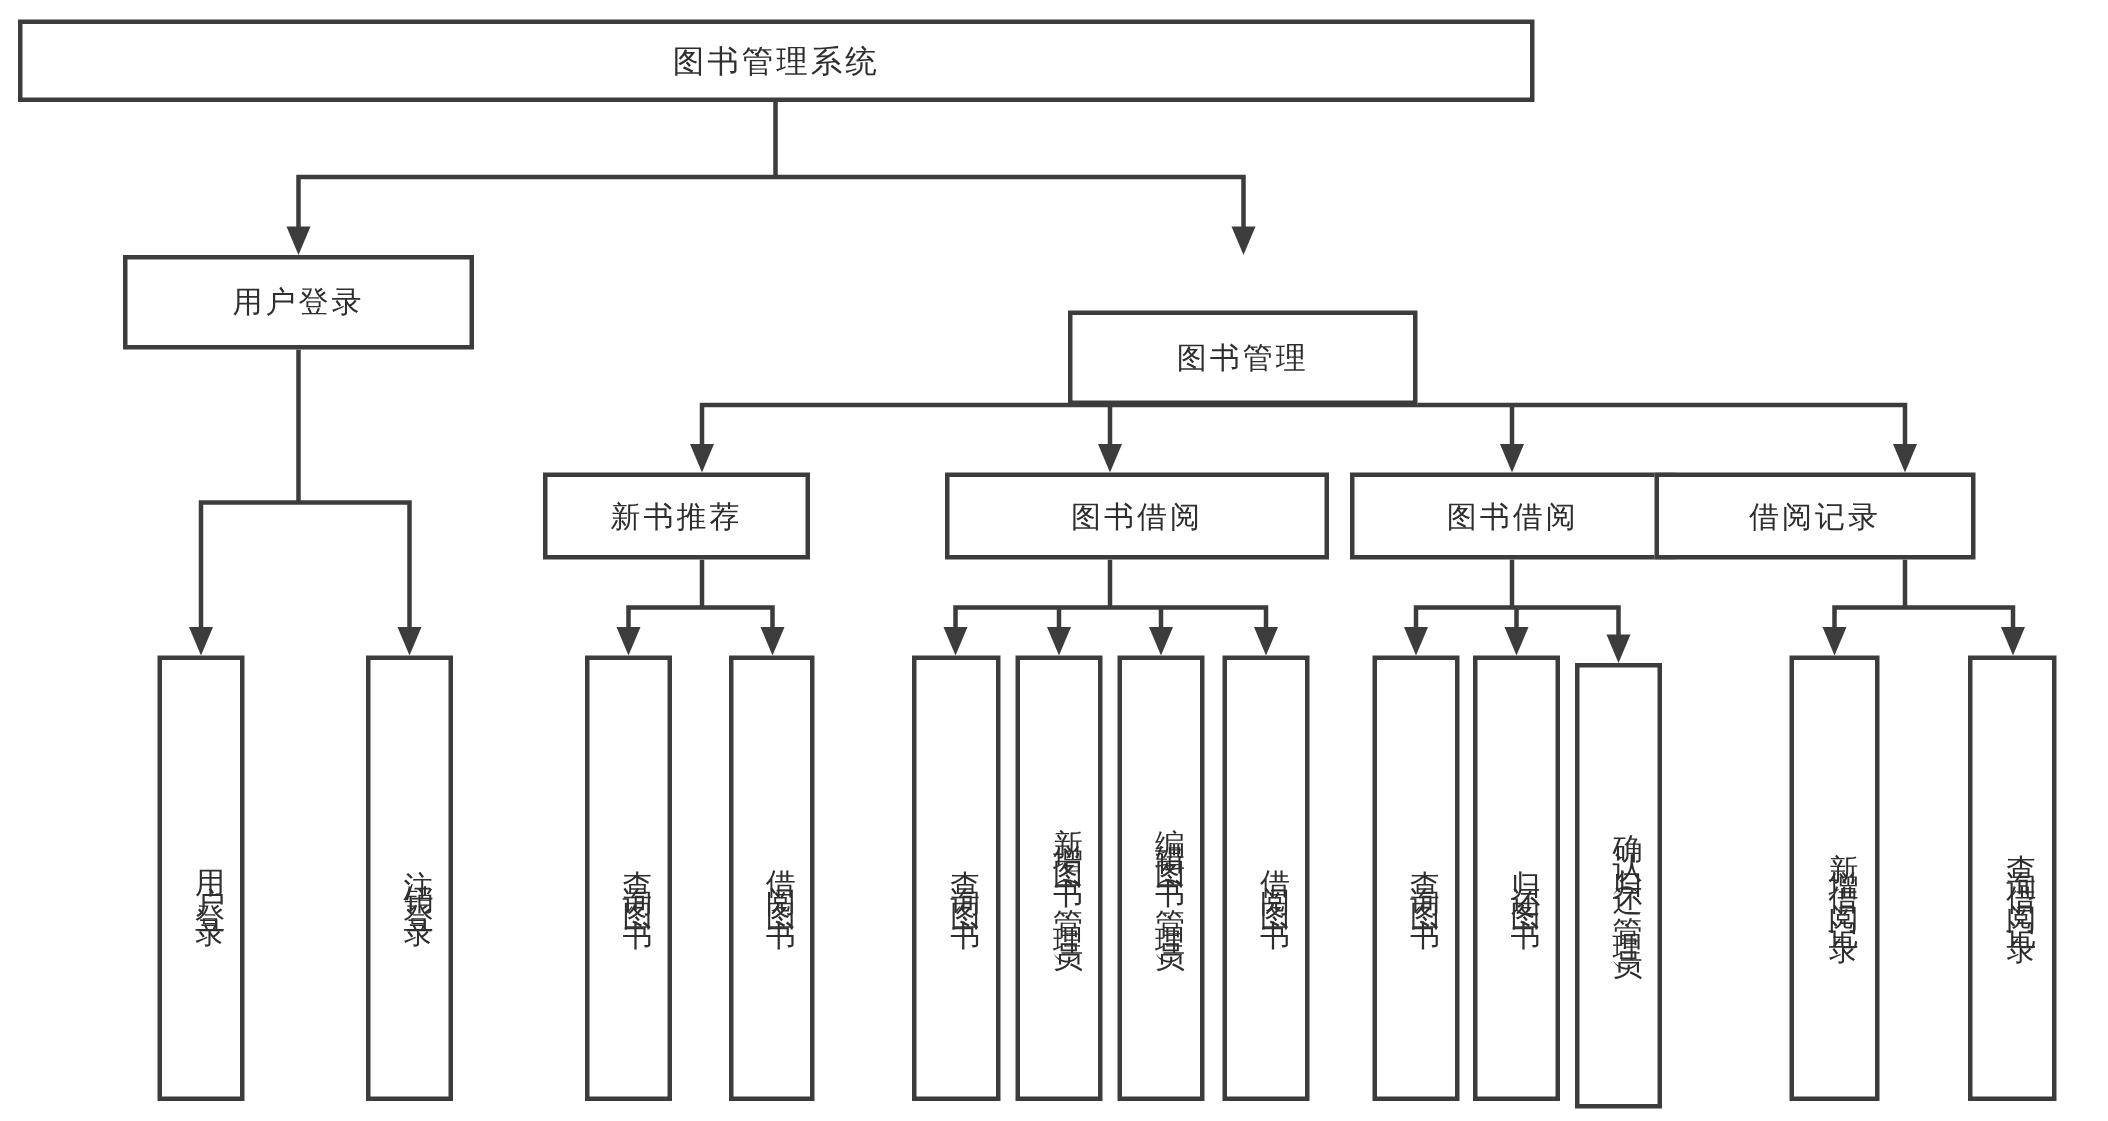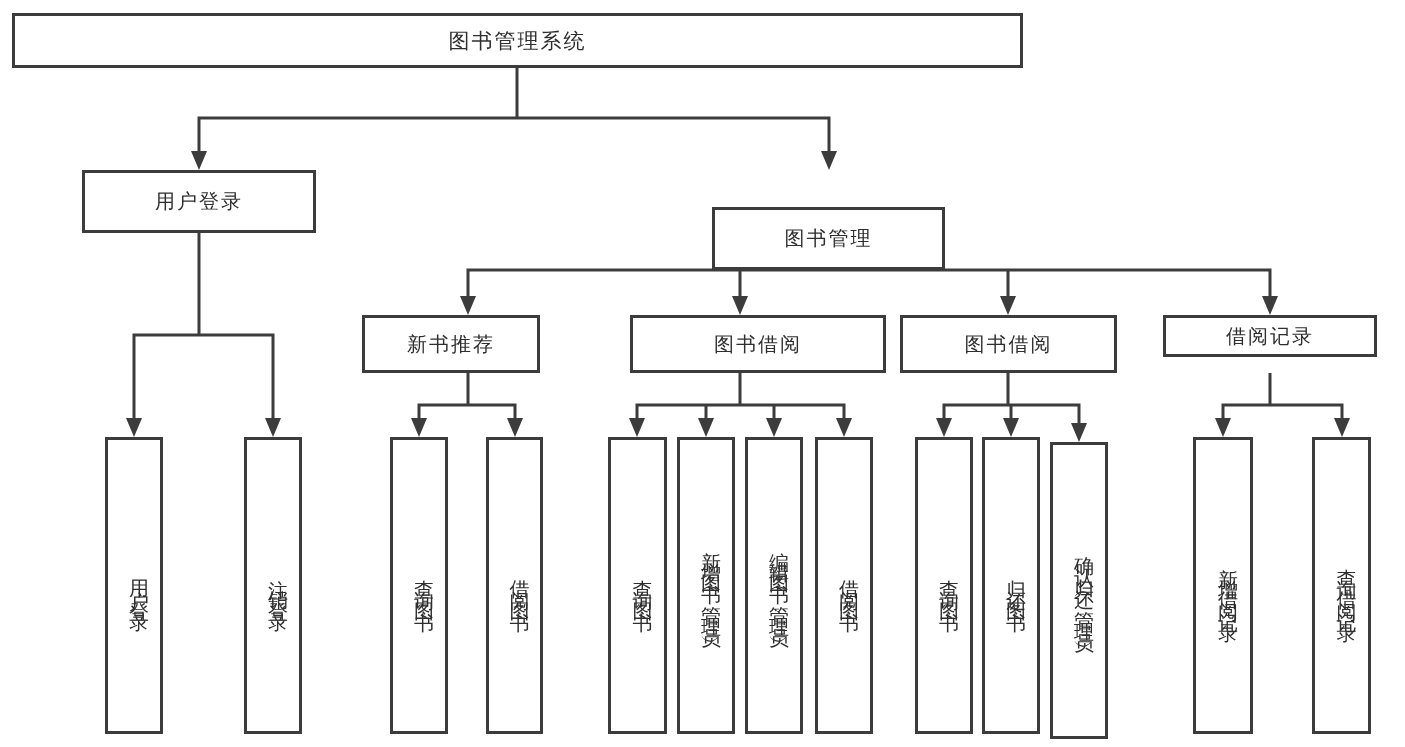--- a/index.html
+++ b/index.html
@@ -113,21 +113,21 @@
 
   <div class="box h-box" style="left:362px; top:315px; width:178px; height:58px;">
     <span>新书推荐</span>
   </div>
   <div class="box h-box" style="left:630px; top:315px; width:256px; height:58px;">
     <span>图书借阅</span>
   </div>
   <div class="box h-box" style="left:900px; top:315px; width:217px; height:58px;">
     <span>图书借阅</span>
   </div>
-  <div class="box h-box" style="left:1163px; top:315px; width:214px; height:42px;">
+  <div class="box h-box" style="left:1103px; top:315px; width:214px; height:58px;">
     <span>借阅记录</span>
   </div>
 
   <div class="box v-box leaf" style="left:105px;">
     <span>用户登录</span>
   </div>
   <div class="box v-box leaf" style="left:244px;">
     <span>注销登录</span>
   </div>
 

